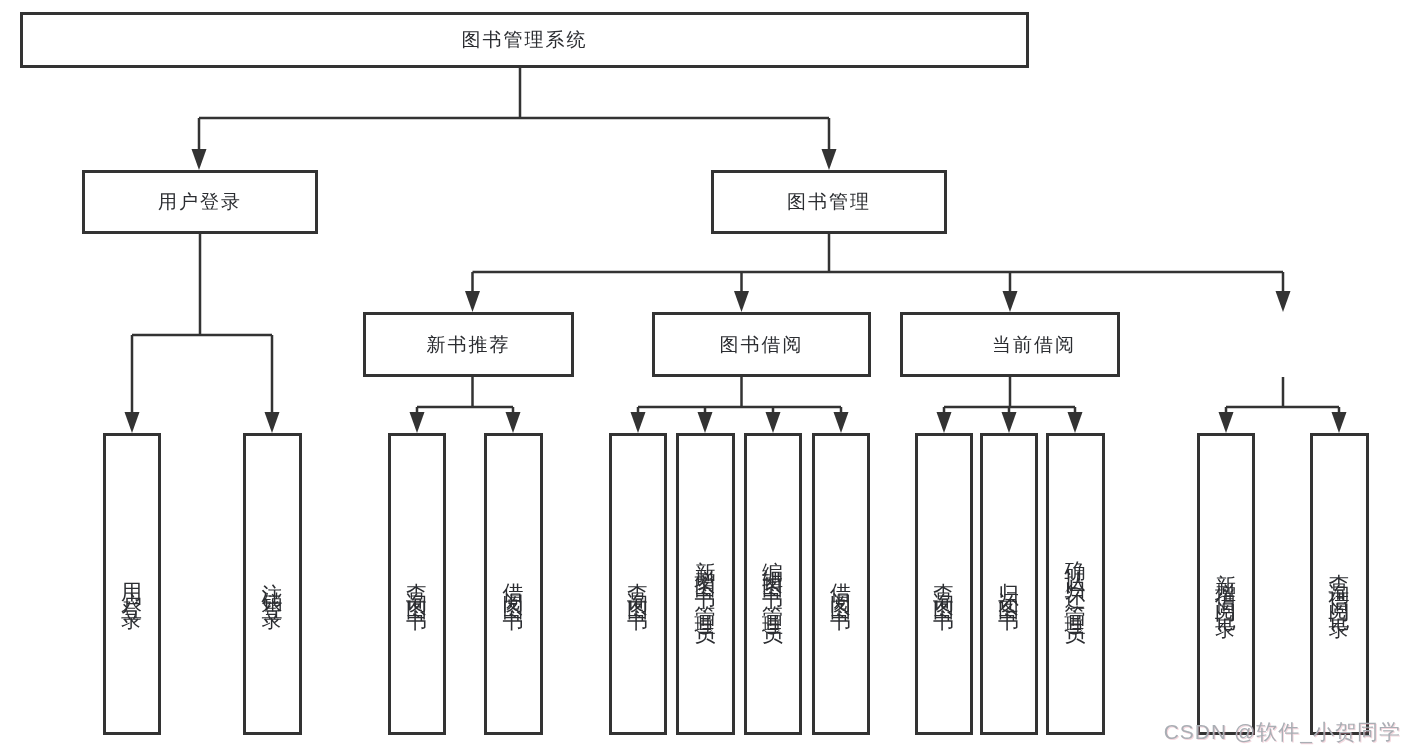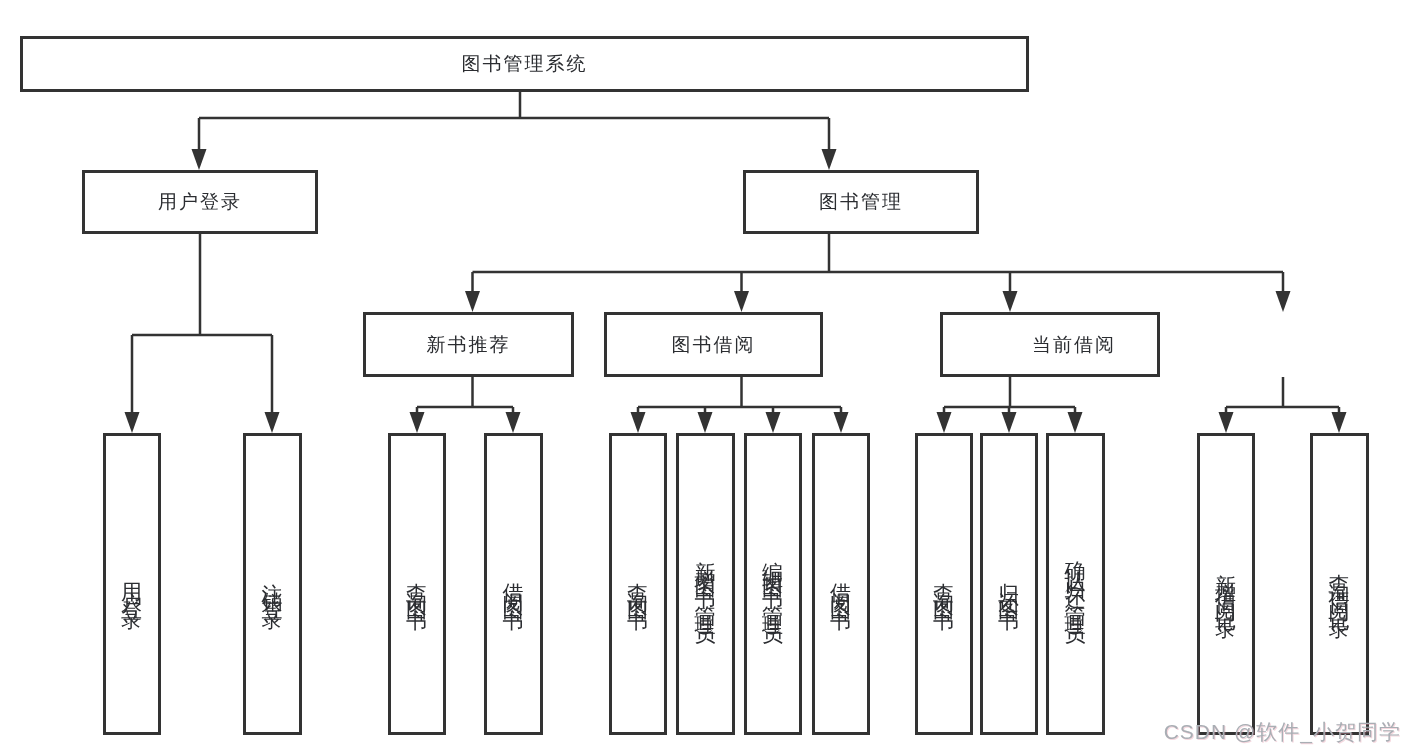--- a/index.html
+++ b/index.html
@@ -77,38 +77,38 @@
       <polygon points="765.5,412 780.5,412 773,433"></polygon>
       <polygon points="833.5,412 848.5,412 841,433"></polygon>
       <polygon points="936.5,412 951.5,412 944,433"></polygon>
       <polygon points="1001.5,412 1016.5,412 1009,433"></polygon>
       <polygon points="1067.5,412 1082.5,412 1075,433"></polygon>
       <polygon points="1218.5,412 1233.5,412 1226,433"></polygon>
       <polygon points="1331.5,412 1346.5,412 1339,433"></polygon>
     </g>
   </svg>
 
-  <div class="node h-node" style="left:20px; top:12px; width:1009px; height:56px;margin-top:24px;">
+  <div class="node h-node" style="left:20px; top:12px; width:1009px; height:56px;">
     <span>图书管理系统</span>
   </div>
 
   <div class="node h-node" style="left:82px; top:170px; width:236px; height:64px;">
     <span>用户登录</span>
   </div>
-  <div class="node h-node" style="left:711px; top:170px; width:236px; height:64px;margin-left:32px;">
+  <div class="node h-node" style="left:711px; top:170px; width:236px; height:64px;">
     <span>图书管理</span>
   </div>
 
   <div class="node h-node" style="left:363px; top:312px; width:211px; height:65px;">
     <span>新书推荐</span>
   </div>
-  <div class="node h-node" style="left:604px; top:312px; width:219px; height:65px;">
+  <div class="node h-node" style="left:652px; top:312px; width:219px; height:65px;">
     <span>图书借阅</span>
   </div>
-  <div class="node h-node" style="left:940px; top:312px; width:220px; height:65px;padding-left:48px;">
+  <div class="node h-node" style="left:900px; top:312px; width:220px; height:65px;padding-left:48px;">
     <span>当前借阅</span>
   </div>
 
   <div class="node v-node" style="left:103px; top:433px; width:58px; height:302px;">
     <span class="v-text">用户登录</span>
   </div>
   <div class="node v-node" style="left:243px; top:433px; width:59px; height:302px;">
     <span class="v-text">注销登录</span>
   </div>
   <div class="node v-node" style="left:388px; top:433px; width:58px; height:302px;">

